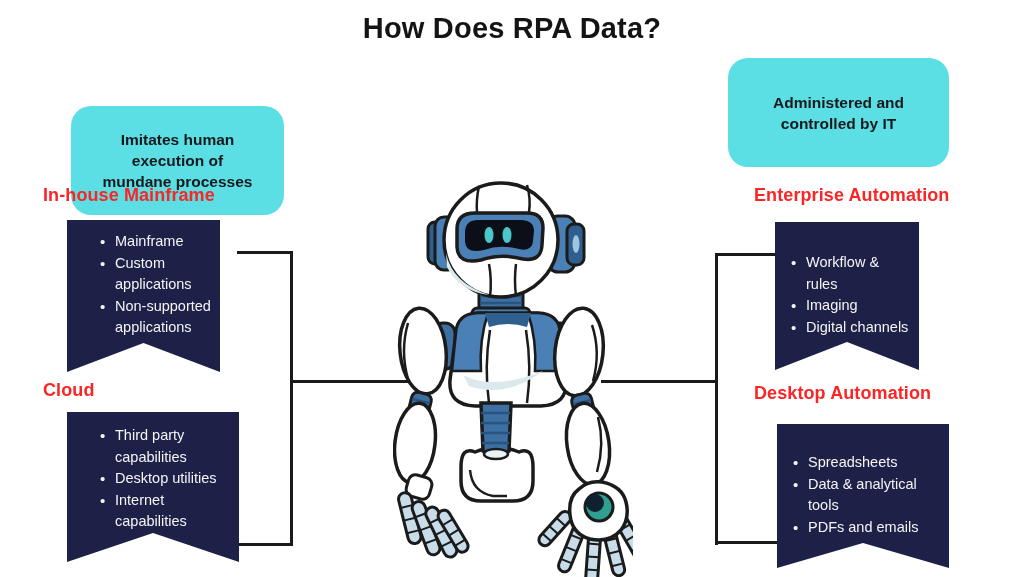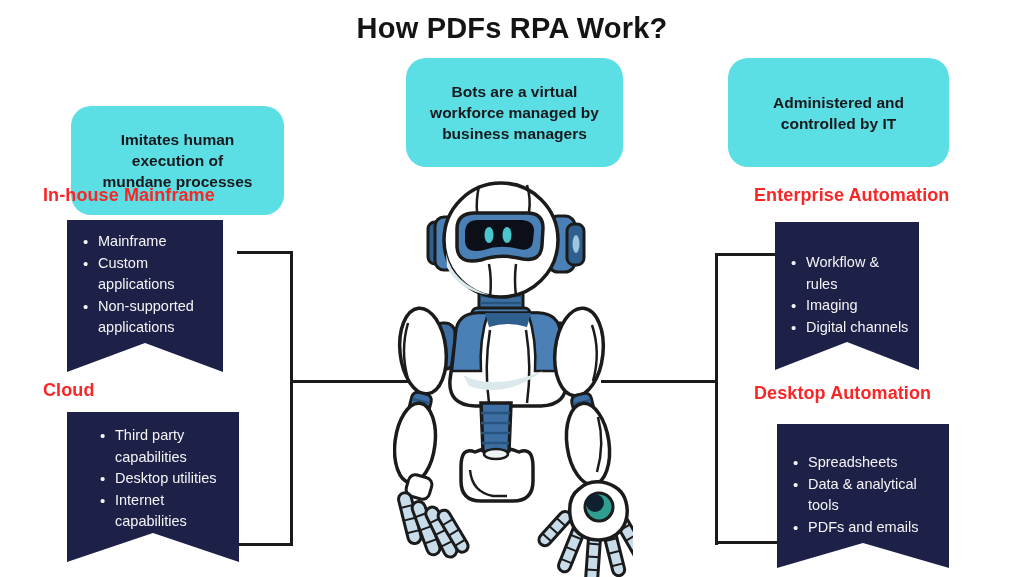--- a/index.html
+++ b/index.html
@@ -36,49 +36,44 @@
     color:#ffffff;
   }
   .ribbon ul {
     list-style:none; margin:0; padding:0 8px 0 31px;
     font-size:14.5px; font-weight:500; line-height:21.5px; color:#f4f4f6;
   }
   .ribbon li { position:relative; }
   .ribbon li::before {
     content:"•"; position:absolute; left:-15px; top:0; font-size:15px; color:#f4f4f6;
   }
-  .ribbon-lt { left:67px;  top:220px; width:156px; height:152px; --notch:29px; }
+  .ribbon-lt { left:67px;  top:220px; width:136px; height:152px;padding-left:17px; --notch:29px; }
   .ribbon-lb { left:67px;  top:412px; width:172px; height:150px; --notch:29px; }
   .ribbon-rt { left:775px; top:222px; width:144px; height:148px; --notch:28px; }
   .ribbon-rb { left:777px; top:424px; width:172px; height:144px; --notch:25px; }
   .ribbon-lt ul { padding-top:11px; }
   .ribbon-lb ul { padding-top:13px;padding-left:48px; }
   .ribbon-rt ul { padding-top:30px; }
   .ribbon-rb ul { padding-top:28px; }
   .ribbon-lt li, .ribbon-lb li { max-width:124px; }
   .ribbon-rt li, .ribbon-rb li { max-width:138px; }
   .cline { position:absolute; background:#1a1a1a; z-index:1; }
   .robot-svg { position:absolute; left:393px; top:175px; z-index:3; }
 </style>
 </head>
 <body>
 
 <div class="stage">
 
-  <div class="title">How PDFs RPA Work?</div>
+  <div class="title">How Does RPA Data?</div>
 
   <div class="callout callout-1">
     <div>Imitates human</div>
     <div>execution of</div>
     <div>mundane processes</div>
-  </div>
-  <div class="callout callout-2">
-    <div>Bots are a virtual</div>
-    <div>workforce managed by</div>
-    <div>business managers</div>
   </div>
   <div class="callout callout-3">
     <div>Administered and</div>
     <div>controlled by IT</div>
   </div>
 
   <div class="red-heading rh-lt">In-house Mainframe</div>
   <div class="red-heading rh-lb">Cloud</div>
   <div class="red-heading rh-rt">Enterprise Automation</div>
   <div class="red-heading rh-rb">Desktop Automation</div>

